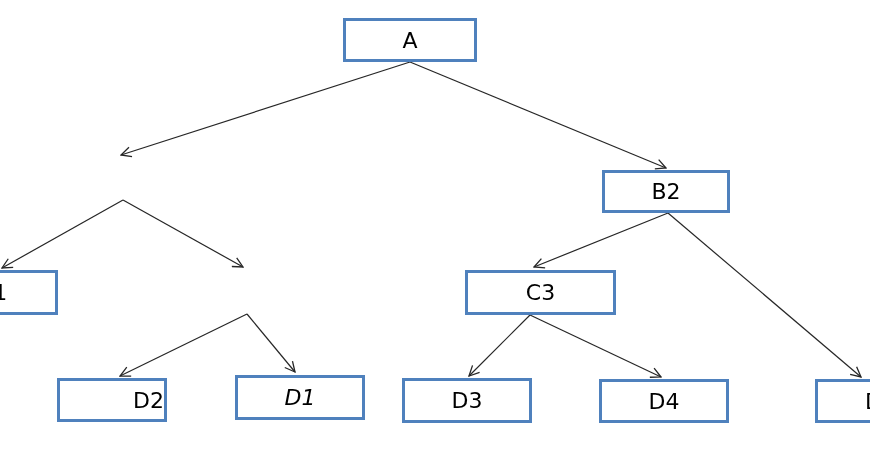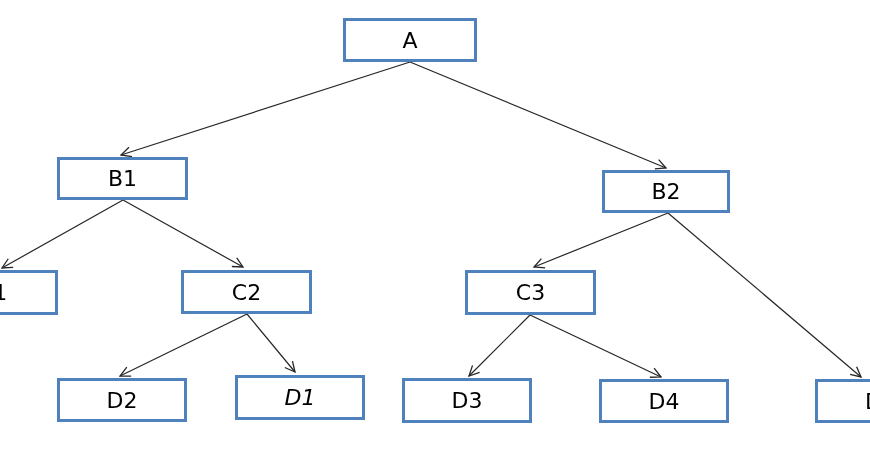--- a/index.html
+++ b/index.html
@@ -34,22 +34,22 @@
     font-size: 22px;
     color: #000000;
     white-space: nowrap;
   }
   
   .node-a  { left: 343px; top: 18px;  width: 134px; height: 44px; }
   .node-b1 { left: 57px;  top: 157px; width: 131px; height: 43px; }
   .node-b2 { left: 602px; top: 170px; width: 128px; height: 43px; }
   .node-c1 { left: -73px; top: 270px; width: 131px; height: 45px; }
   .node-c2 { left: 181px; top: 270px; width: 131px; height: 44px; }
-  .node-c3 { left: 465px; top: 270px; width: 131px; height: 45px; }
-  .node-d2 { left: 57px;  top: 378px; width: 130px; height: 44px; }
+  .node-c3 { left: 465px; top: 270px; width: 151px; height: 45px; }
+  .node-d2 { left: 57px;  top: 378px; width: 110px; height: 44px; justify-content: flex-end; }
   .node-d1 { left: 235px; top: 375px; width: 130px; height: 45px; font-style: italic; }
   .node-d3 { left: 402px; top: 378px; width: 130px; height: 45px; }
   .node-d4 { left: 599px; top: 379px; width: 130px; height: 44px; justify-content: center; }
   .node-d5 { left: 815px; top: 379px; width: 131px; height: 44px; }
   line {
     stroke: #262626;
     stroke-width: 1.2;
   }
 </style>
 </head>
@@ -71,31 +71,25 @@
     <line x1="668" y1="213" x2="861" y2="377" marker-end="url(#arrow)"></line>
     <line x1="247" y1="314" x2="120" y2="376" marker-end="url(#arrow)"></line>
     <line x1="247" y1="314" x2="295" y2="372" marker-end="url(#arrow)"></line>
     <line x1="530" y1="315" x2="469" y2="376" marker-end="url(#arrow)"></line>
     <line x1="530" y1="315" x2="661" y2="377" marker-end="url(#arrow)"></line>
   </svg>
 
   <div class="node node-a">
     <span>A</span>
   </div>
-  <div class="node node-b1">
-    <span>B1</span>
-  </div>
   <div class="node node-b2">
     <span>B2</span>
   </div>
   <div class="node node-c1">
     <span>C1</span>
-  </div>
-  <div class="node node-c2">
-    <span>C2</span>
   </div>
   <div class="node node-c3">
     <span>C3</span>
   </div>
   <div class="node node-d2">
     <span>D2</span>
   </div>
   <div class="node node-d1">
     <span>D1</span>
   </div>

